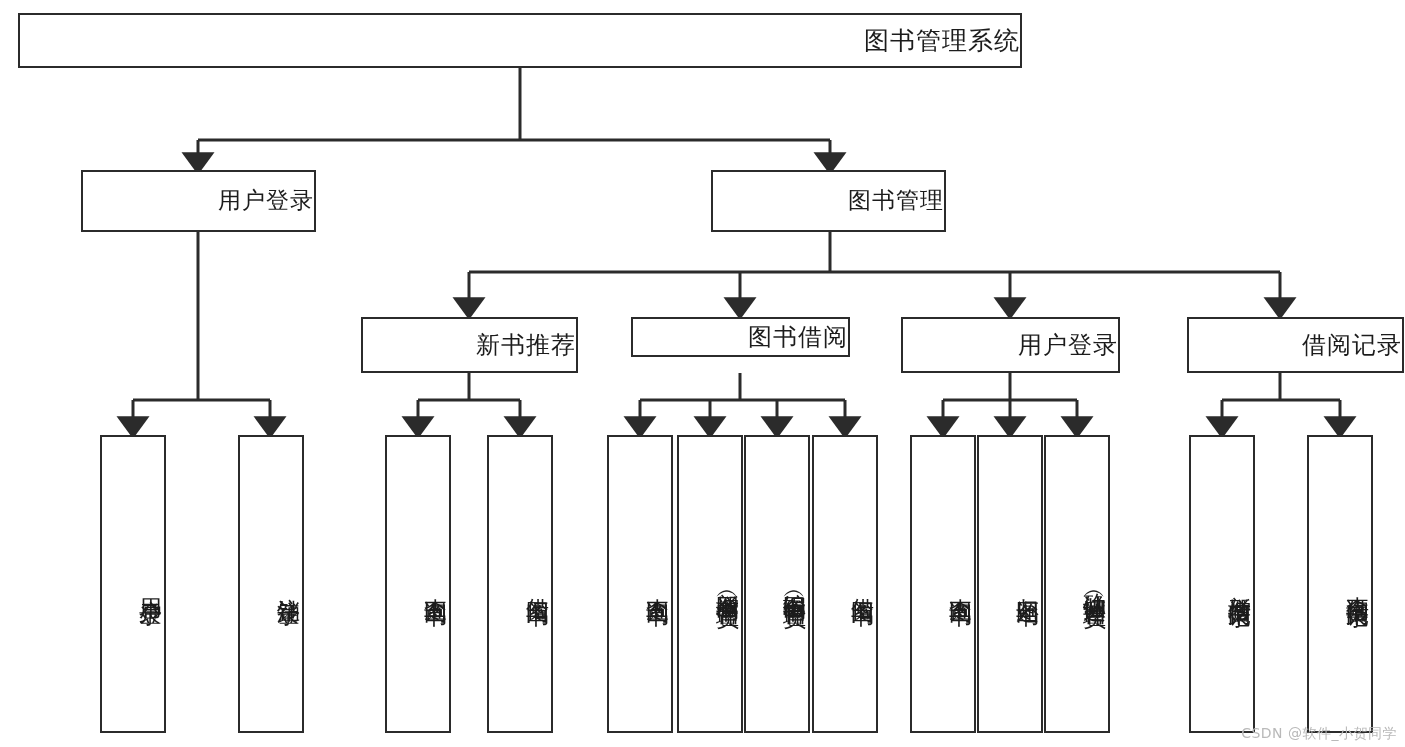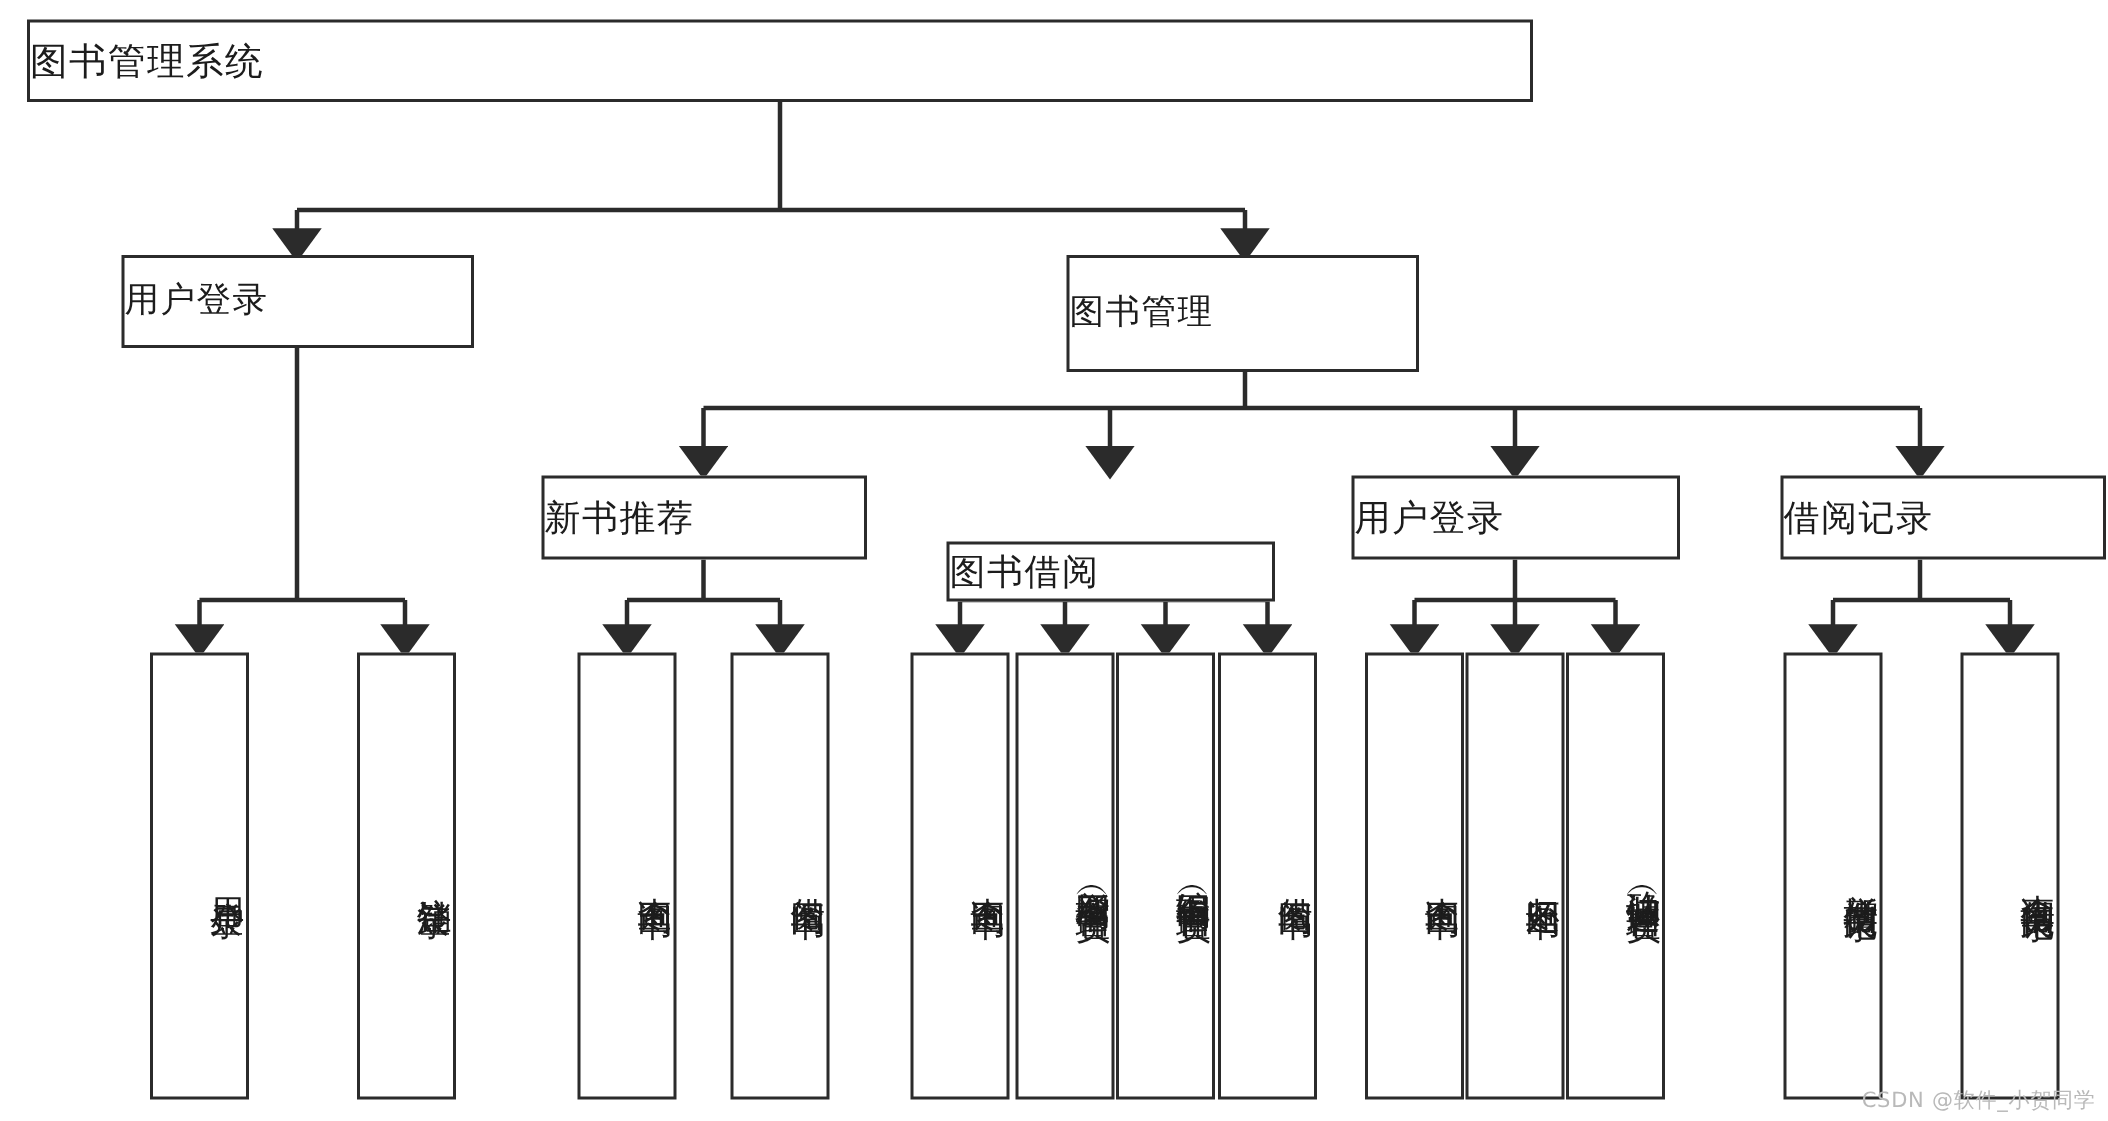--- a/index.html
+++ b/index.html
@@ -22,21 +22,21 @@
     width:1405px; height:747px;
     pointer-events:none;
   }
   .node{
     position:absolute;
     box-sizing:border-box;
     background:#ffffff;
     border:2.5px solid #2b2b2b;
     display:flex;
     align-items:center;
-    justify-content:flex-start;
+    justify-content:flex-end;
     text-align:center;
     color:#1c1c1c;
     line-height:1.18;
   }
   .node.root{ font-size:25px; letter-spacing:1px; }
   .node.lvl2{ font-size:23px; letter-spacing:1px; }
   .node.lvl3{ font-size:24px; letter-spacing:1px; }
   .node.leaf{
     font-size:23px;
     letter-spacing:2px;
@@ -119,28 +119,28 @@
     </g>
   </svg>
 
   <div class="node root" style="left:18px;top:13px;width:1004px;height:55px;">
     <span>图书管理系统</span>
   </div>
 
   <div class="node lvl2" style="left:81px;top:170px;width:235px;height:62px;">
     <span>用户登录</span>
   </div>
-  <div class="node lvl2" style="left:711px;top:170px;width:235px;height:78px;">
+  <div class="node lvl2" style="left:711px;top:170px;width:235px;height:62px;">
     <span>图书管理</span>
   </div>
 
   <div class="node lvl3" style="left:361px;top:317px;width:217px;height:56px;">
     <span>新书推荐</span>
   </div>
-  <div class="node lvl3" style="left:631px;top:317px;width:219px;height:40px;margin-top:44px;">
+  <div class="node lvl3" style="left:631px;top:317px;width:219px;height:40px;">
     <span>图书借阅</span>
   </div>
   <div class="node lvl3" style="left:901px;top:317px;width:219px;height:56px;">
     <span>用户登录</span>
   </div>
   <div class="node lvl3" style="left:1171px;top:317px;width:217px;height:56px;margin-left:16px;">
     <span>借阅记录</span>
   </div>
 
   <div class="node leaf" style="left:100px;top:435px;width:66px;height:298px;">

